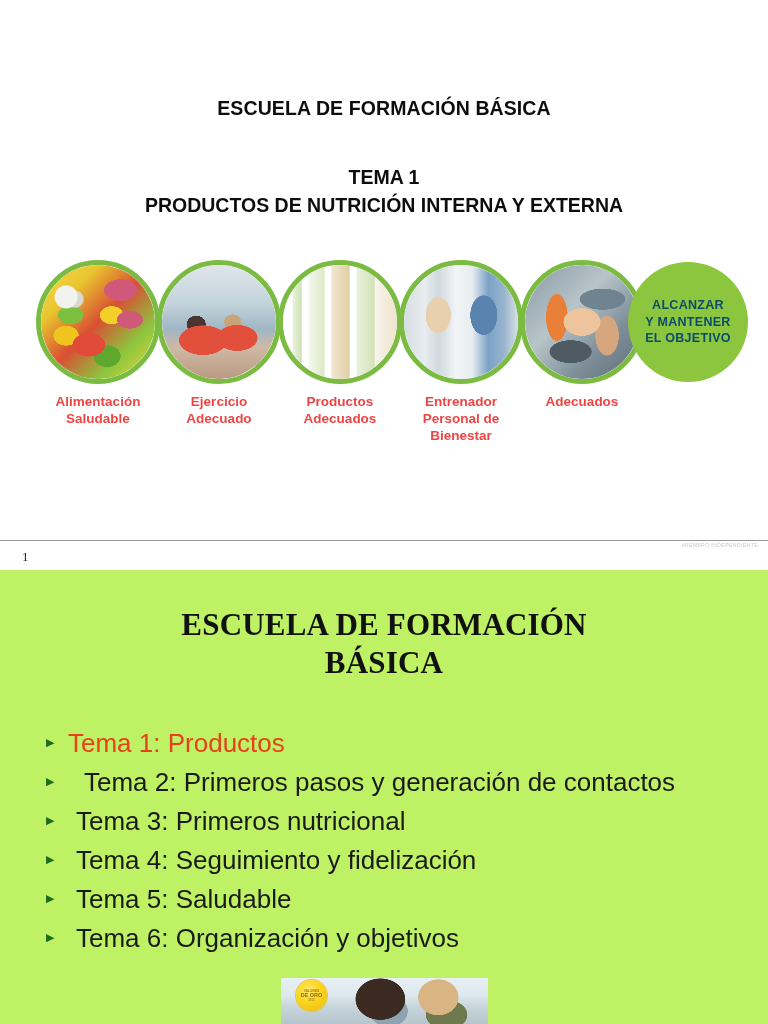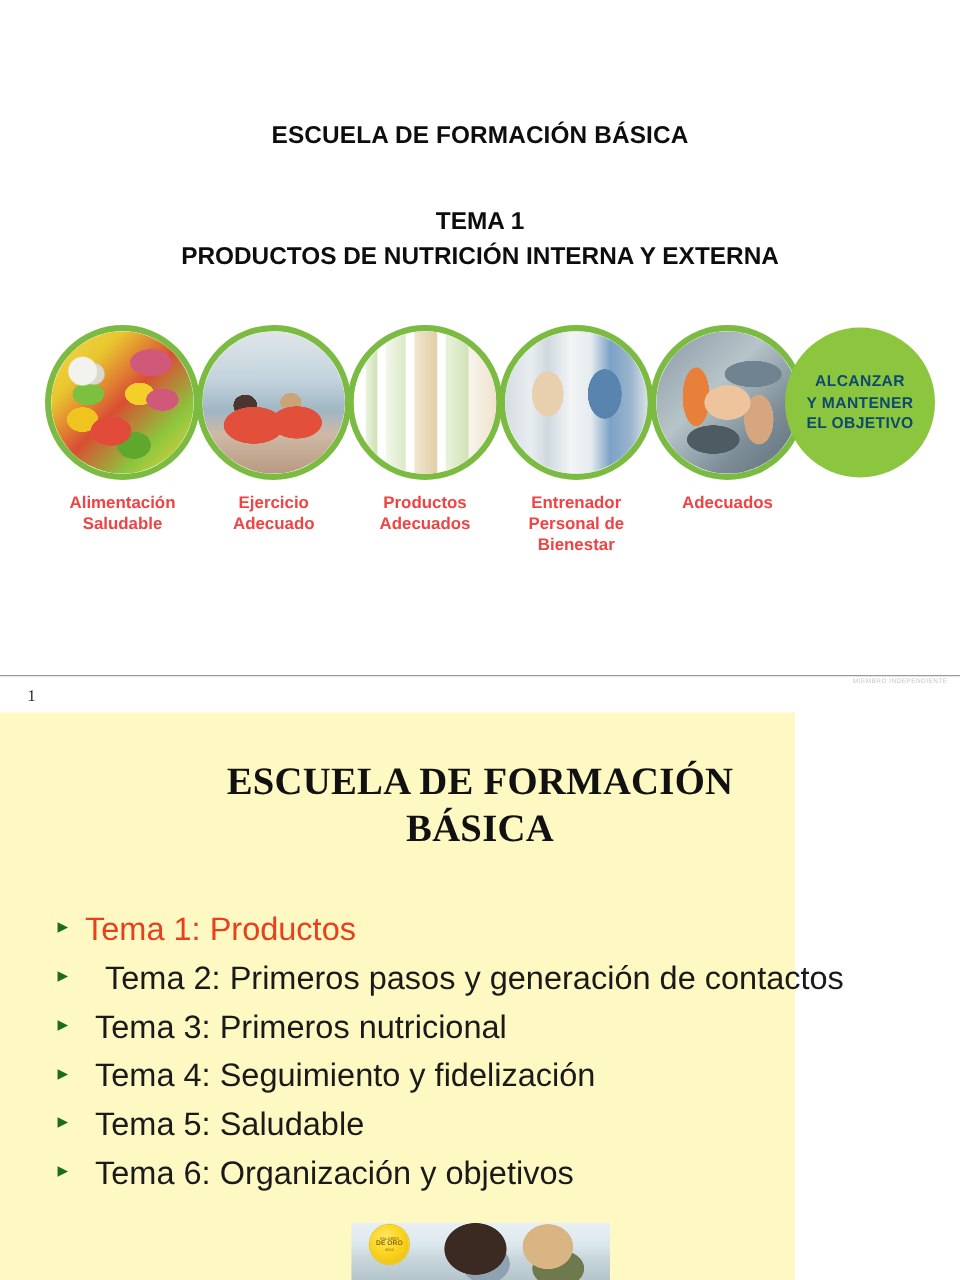--- a/index.html
+++ b/index.html
@@ -220,23 +220,23 @@
     top: 549px;
     font-family: "Liberation Serif", serif;
     font-size: 13px;
     color: #2b2b2b;
   }
 
   
   .slide-two {
     position: absolute;
     left: 0; top: 570px;
-    width: 636px;
+    width: 768px;
     height: 454px;
-    background: #fef9c3;
+    background: #bef264;
   }
 
   .heading2 {
     position: absolute;
     left: 0; top: 36px;
     width: 768px;
     text-align: center;
     font-family: "Liberation Serif", serif;
     font-weight: bold;
     font-size: 31px;

